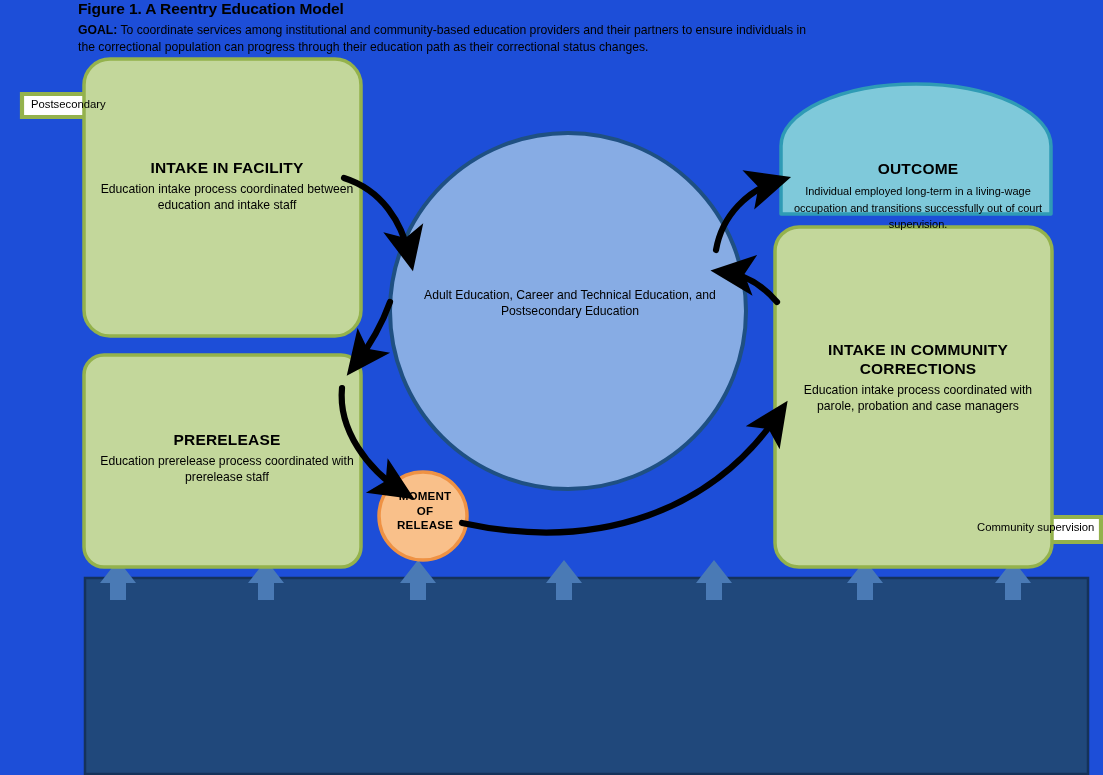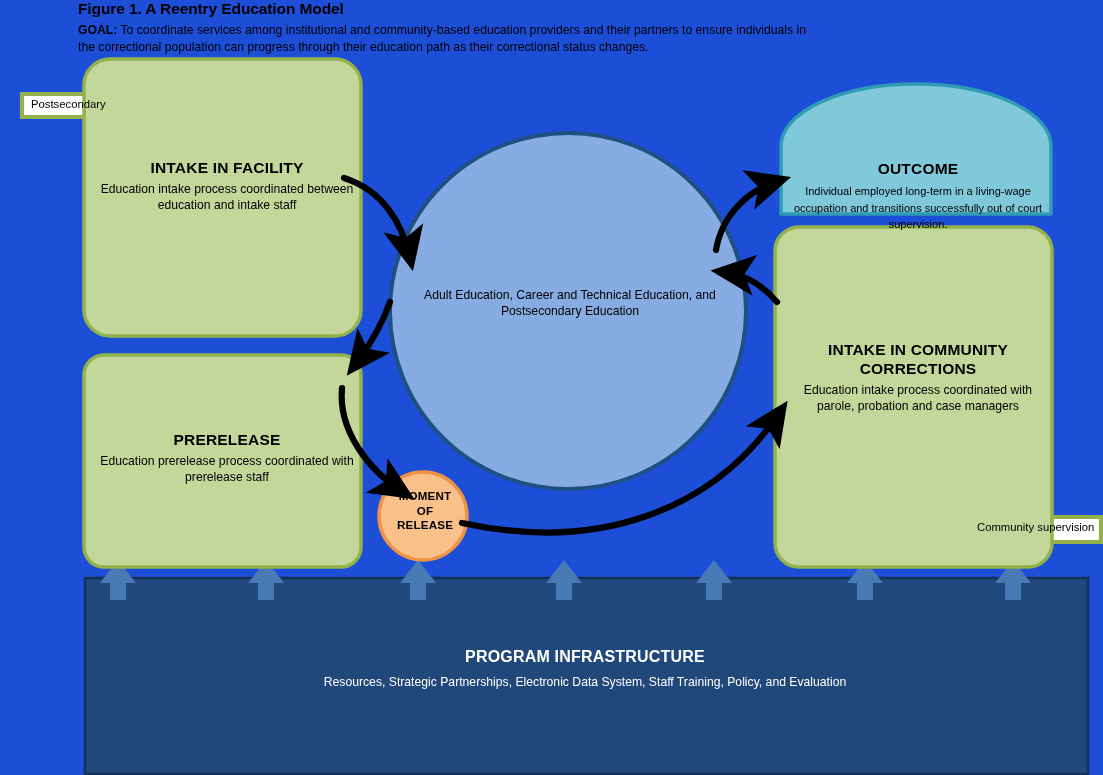--- a/index.html
+++ b/index.html
@@ -185,21 +185,17 @@
     <div class="node-title">INTAKE IN COMMUNITY CORRECTIONS</div>
     <div class="node-sub">Education intake process coordinated with parole, probation and case managers</div>
   </div>
 
   <div class="node-text" id="txt-moment">
     <div>MOMENT</div>
     <div>OF</div>
     <div>RELEASE</div>
   </div>
 
-  <div id="txt-infra">
-    <div class="infra-title">PROGRAM INFRASTRUCTURE</div>
-    <div class="infra-sub">Resources, Strategic Partnerships, Electronic Data System, Staff Training, Policy, and Evaluation</div>
-  </div>
 
   <div class="flow-label" id="lbl-incarceration">Postsecondary</div>
   <div class="flow-label" id="lbl-community-sup">Community supervision</div>
 
 </div>
 
 </body></html>

